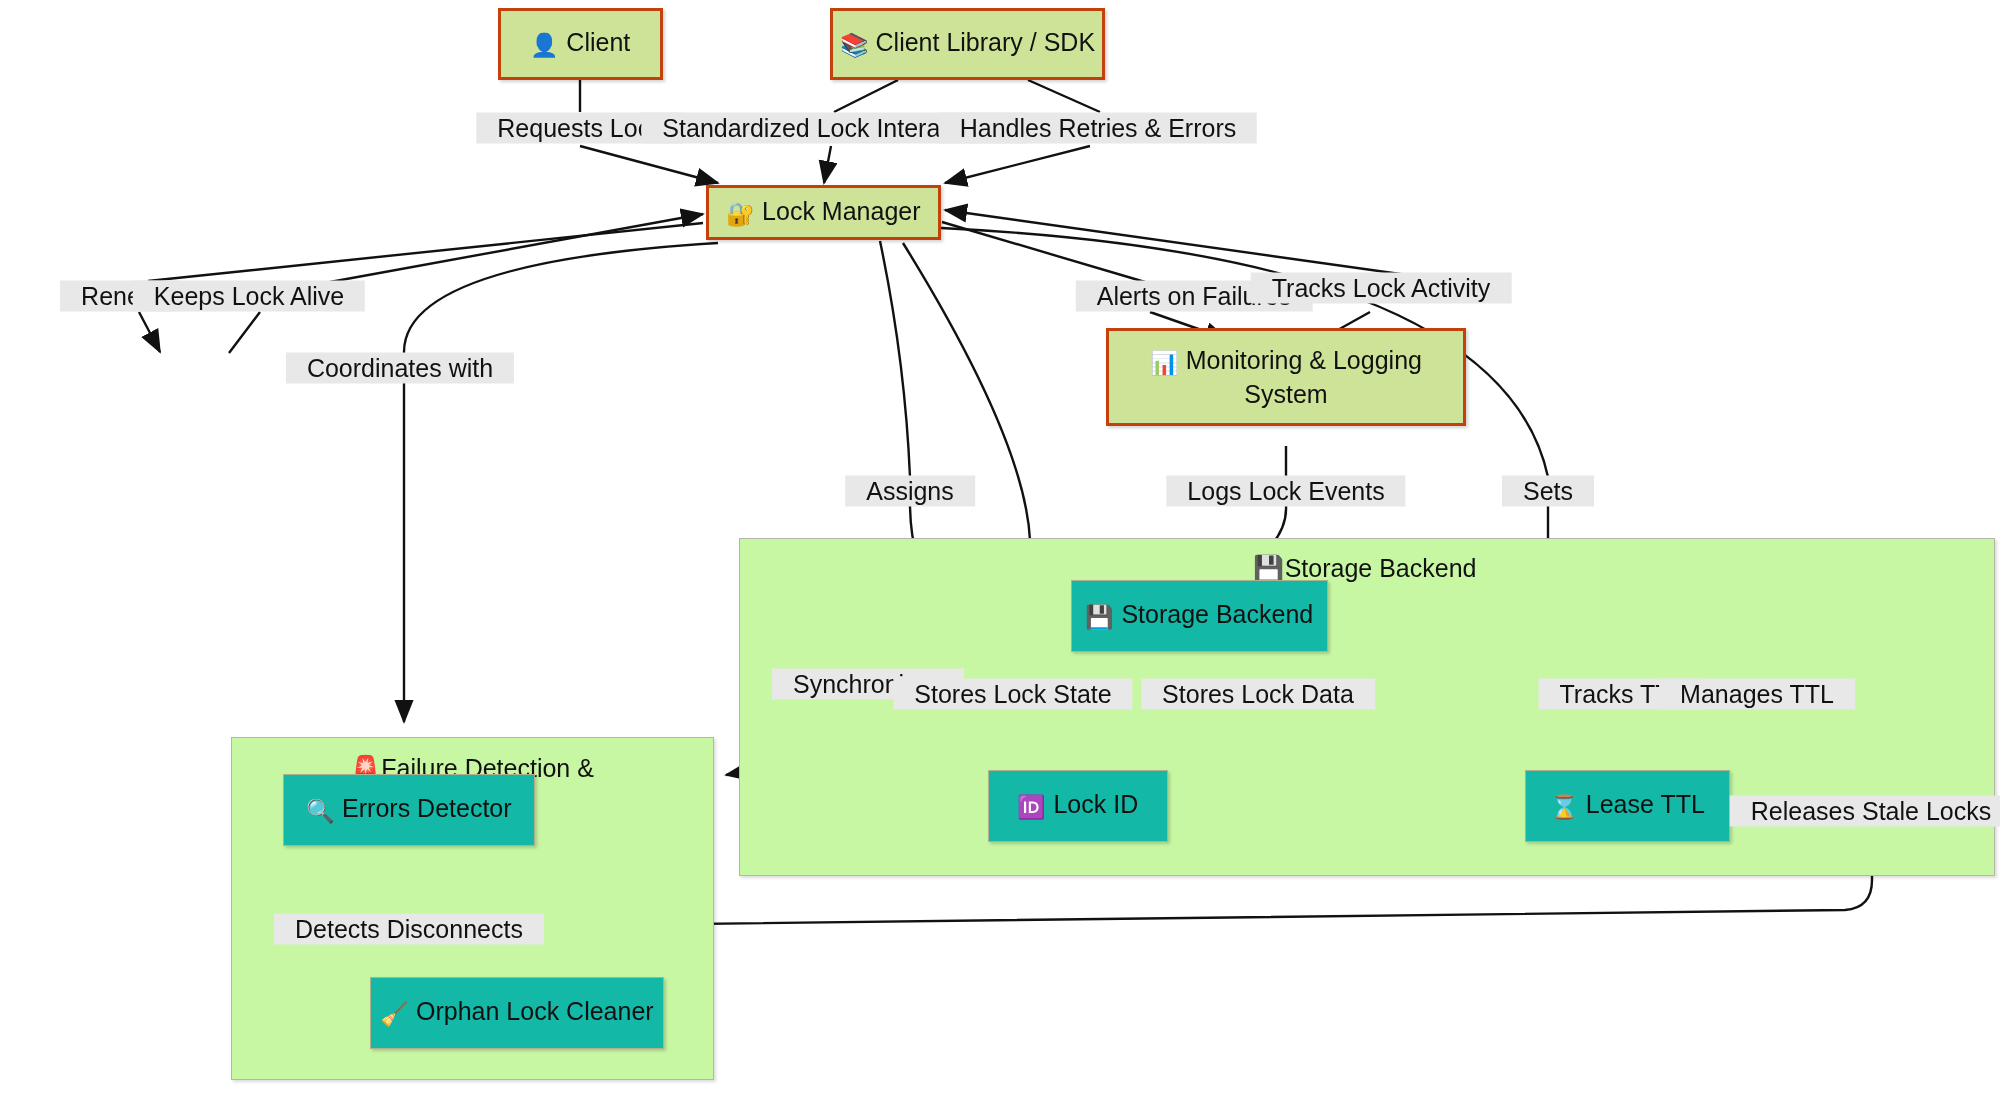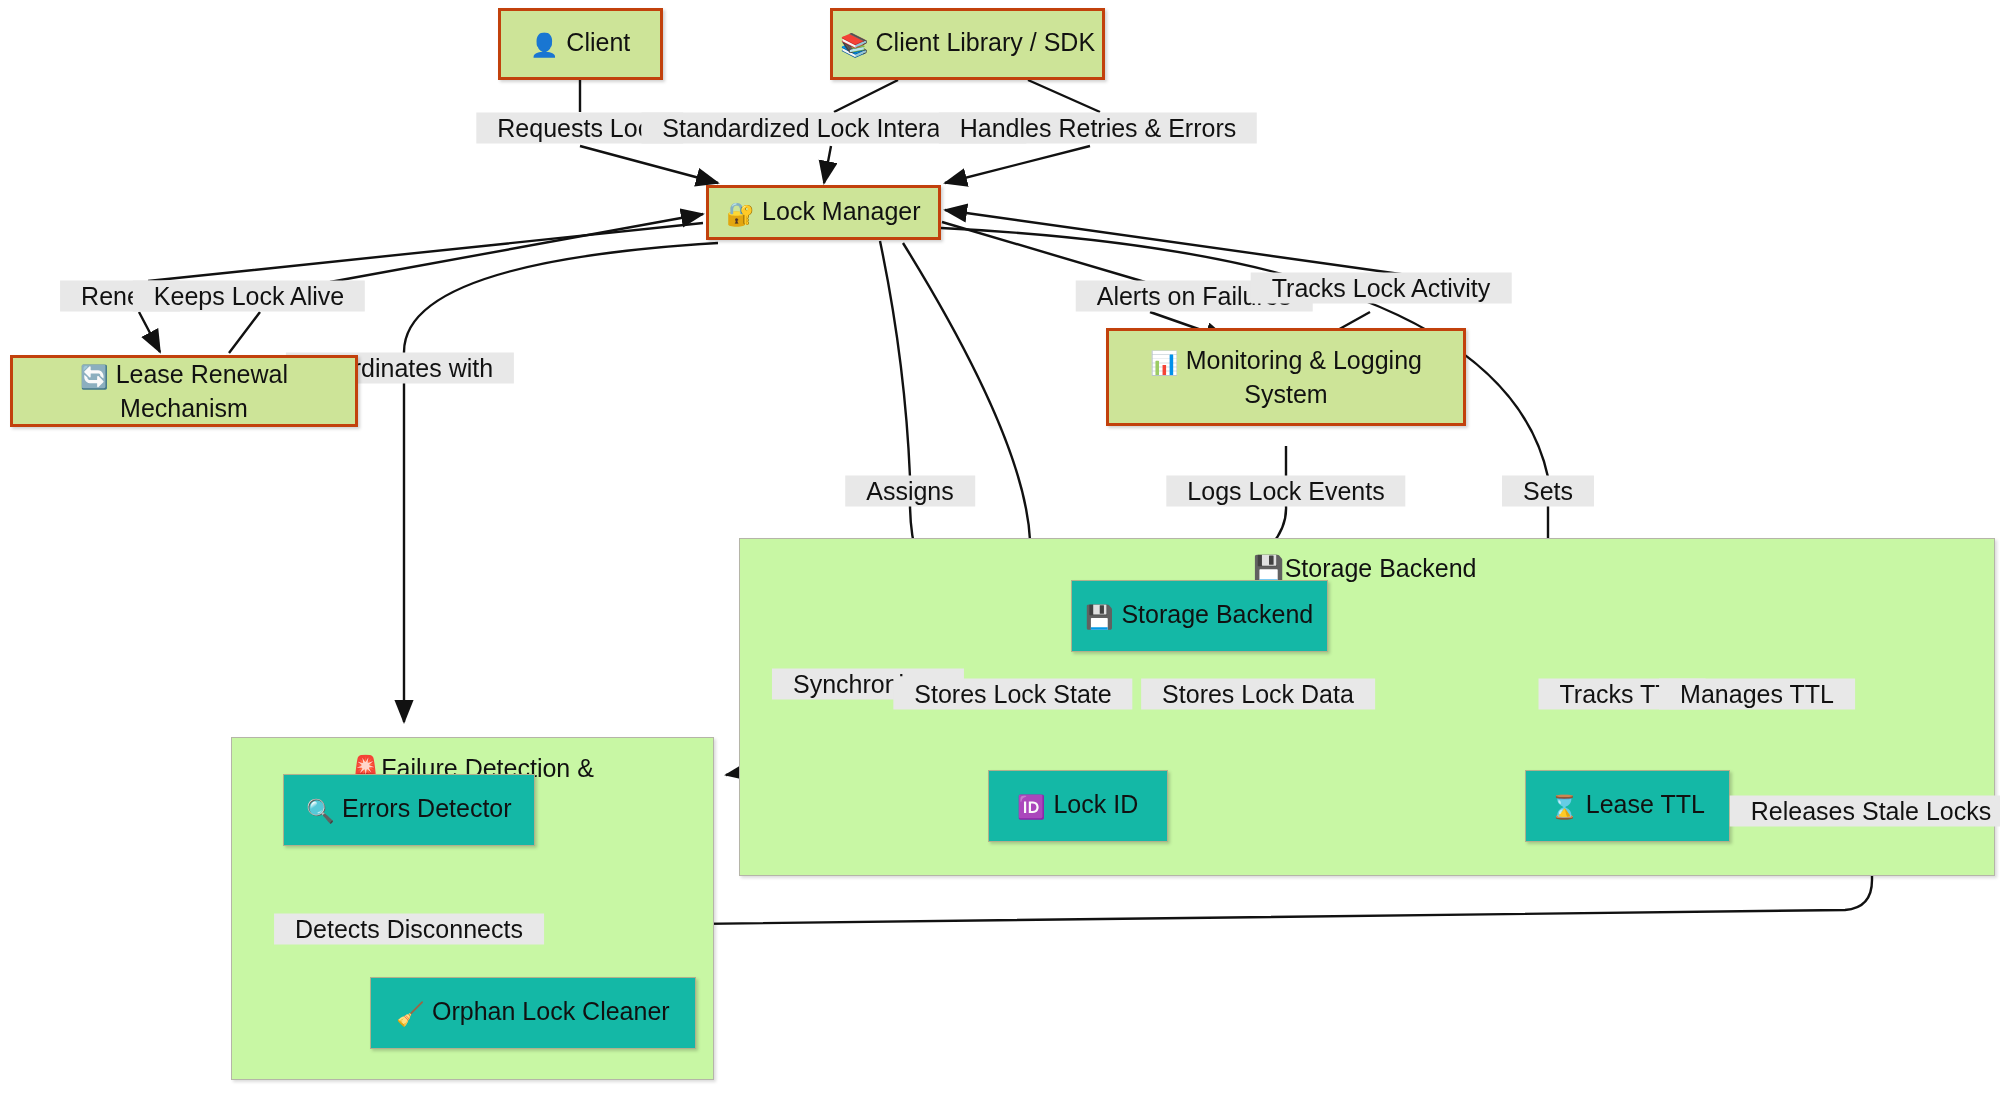--- a/index.html
+++ b/index.html
@@ -126,23 +126,20 @@
   </div>
 
   <div class="node" style="left:830px;top:8px;width:275px;height:72px;">
     <span class="lbl"><span class="emo">📚</span><span>Client Library / SDK</span></span>
   </div>
 
   <div class="node" style="left:706px;top:185px;width:235px;height:55px;">
     <span class="lbl"><span class="emo">🔐</span><span>Lock Manager</span></span>
   </div>
 
-  <div class="node" style="left:10px;top:355px;width:348px;height:72px;">
-    <span class="lbl"><span class="emo">🔄</span><span>Lease Renewal Mechanism</span></span>
-  </div>
 
   <div class="node" style="left:1106px;top:328px;width:360px;height:98px;">
     <span class="lbl"><span class="emo">📊</span><span>Monitoring &amp; Logging
 System</span></span>
   </div>
 
   <div class="node subnode" style="left:1071px;top:580px;width:257px;height:72px;">
     <span class="lbl"><span class="emo">💾</span><span>Storage Backend</span></span>
   </div>
 
@@ -151,21 +148,21 @@
   </div>
 
   <div class="node subnode" style="left:1525px;top:770px;width:205px;height:72px;">
     <span class="lbl"><span class="emo">⌛</span><span>Lease TTL</span></span>
   </div>
 
   <div class="node subnode" style="left:283px;top:774px;width:252px;height:72px;">
     <span class="lbl"><span class="emo">🔍</span><span>Errors Detector</span></span>
   </div>
 
-  <div class="node subnode" style="left:370px;top:977px;width:326px;height:72px;">
+  <div class="node subnode" style="left:370px;top:977px;width:294px;height:72px;">
     <span class="lbl"><span class="emo">🧹</span><span>Orphan Lock Cleaner</span></span>
   </div>
 
   <div class="edge-label" style="left:580px;top:128px;">Requests Lock</div>
   <div class="edge-label" style="left:834px;top:128px;">Standardized Lock Interactions</div>
   <div class="edge-label" style="left:1098px;top:128px;">Handles Retries &amp; Errors</div>
   <div class="edge-label" style="left:120px;top:296px;">Renew</div>
   <div class="edge-label" style="left:249px;top:296px;">Keeps Lock Alive</div>
   <div class="edge-label" style="left:400px;top:368px;z-index:3;">Coordinates with</div>
   <div class="edge-label" style="left:1194px;top:296px;">Alerts on Failures</div>

